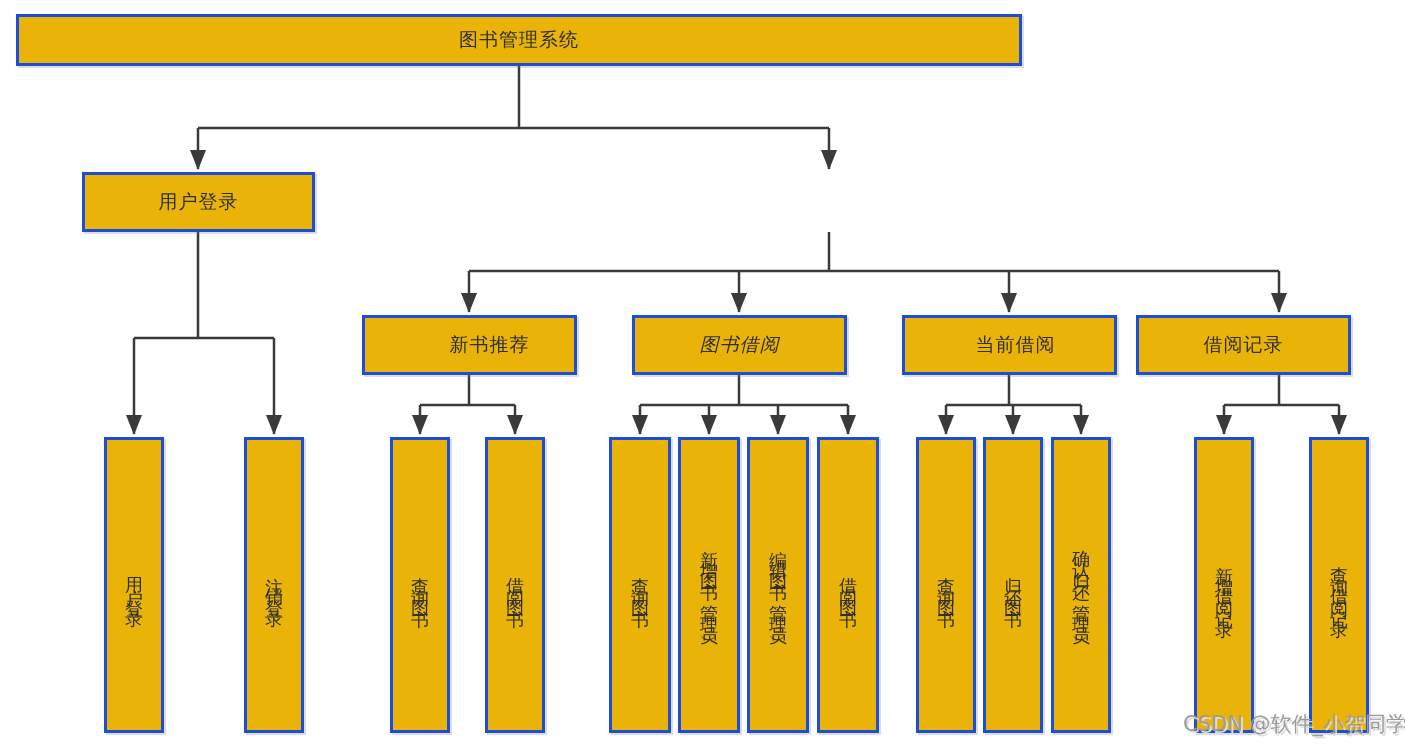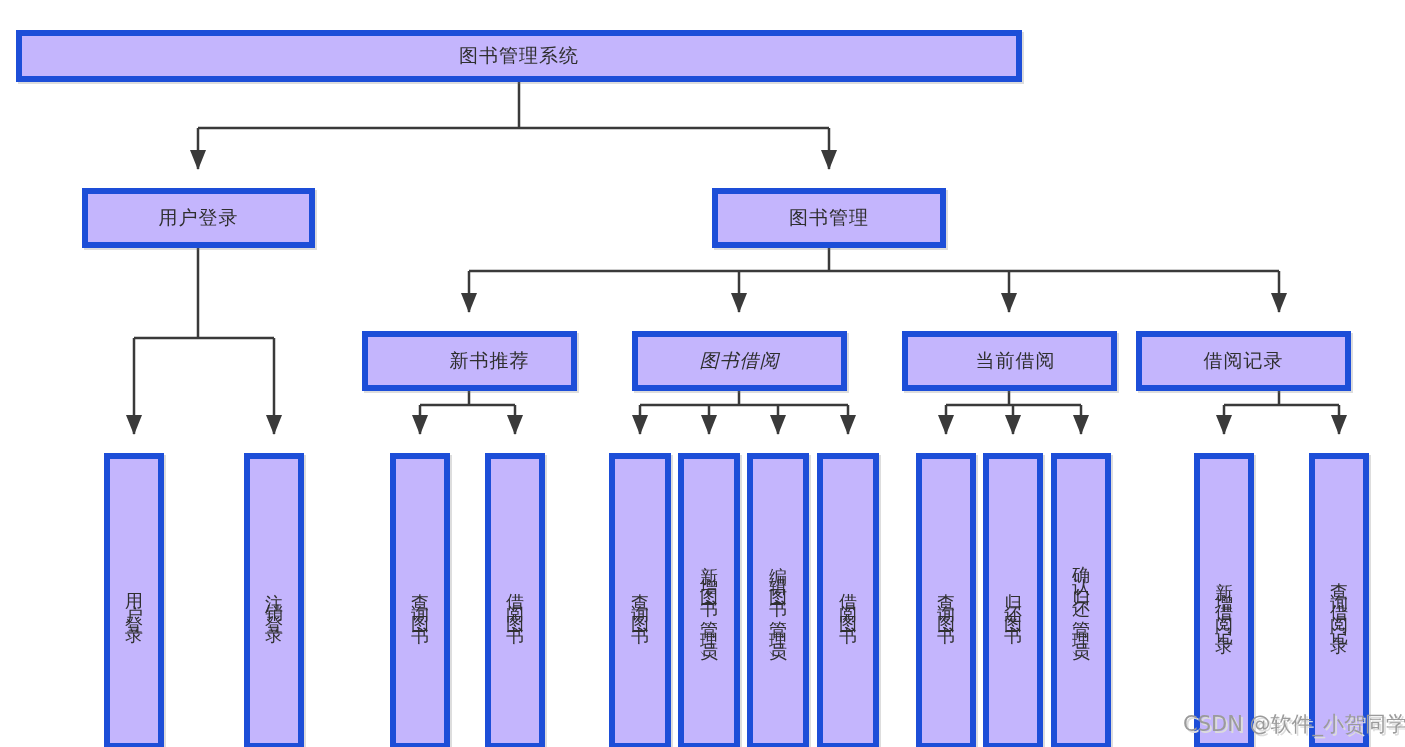--- a/index.html
+++ b/index.html
@@ -18,29 +18,28 @@
   }
   svg.connectors {
     position: absolute;
     left: 0;
     top: 0;
     z-index: 1;
   }
   .node {
     position: absolute;
     box-sizing: border-box;
-    border: 6px solid #1d4ed8;
-    background: #c4b5fd;
+    border: 3px solid #1d4ed8;
+    background: #eab308;
     color: #2f2f2f;
     display: flex;
     align-items: center;
     justify-content: center;
     z-index: 2;
     box-shadow: 2px 2px 0 rgba(120,120,120,0.25);
-    margin-top: 16px;
   }
   .node .lbl {
     white-space: nowrap;
   }
   .h .lbl {
     font-size: 19px;
     letter-spacing: 1px;
   }
   .v .lbl {
     writing-mode: vertical-rl;
@@ -134,23 +133,20 @@
     </g>
   </svg>
 
   <div class="node h n-root">
     <span class="lbl">图书管理系统</span>
   </div>
 
   <div class="node h n-l2a">
     <span class="lbl">用户登录</span>
   </div>
-  <div class="node h n-l2b">
-    <span class="lbl">图书管理</span>
-  </div>
 
   <div class="node h n-l3a">
     <span class="lbl">新书推荐</span>
   </div>
   <div class="node h n-l3b">
     <span class="lbl">图书借阅</span>
   </div>
   <div class="node h n-l3c">
     <span class="lbl">当前借阅</span>
   </div>

